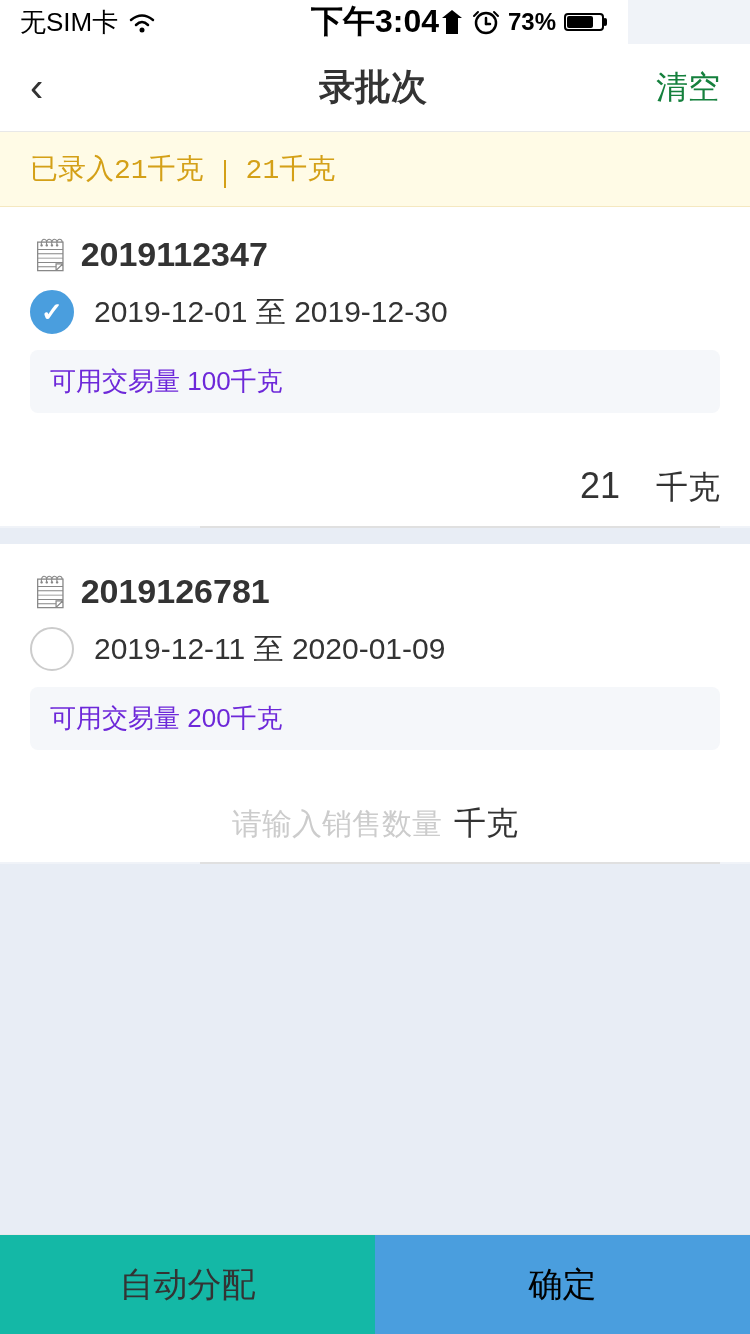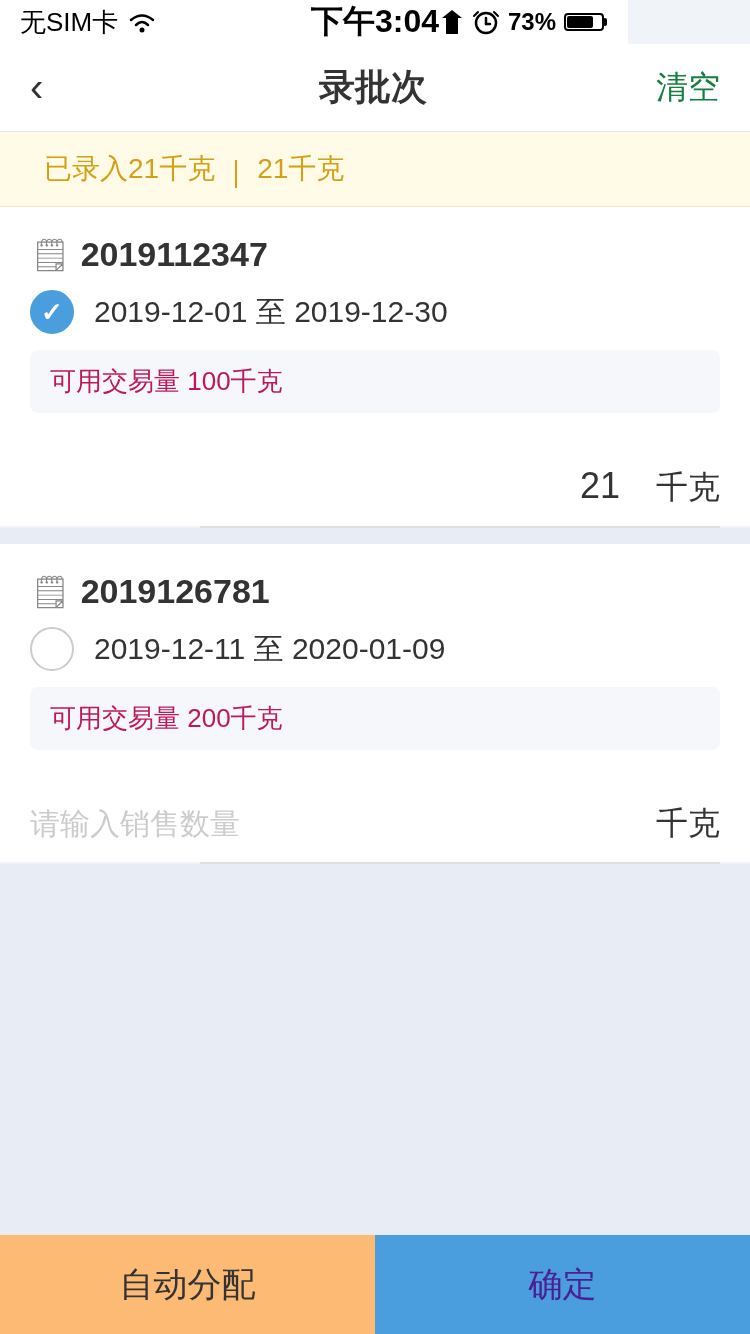--- a/index.html
+++ b/index.html
@@ -71,25 +71,26 @@
     }
     .nav-action {
       font-size: 32px;
       color: #15803d;
       cursor: pointer;
     }
 
     
     .info-banner {
       background: #fffbe6;
-      padding: 18px 44px;
+      padding: 18px 30px;
       display: flex;
       align-items: flex-end;
       gap: 20px;
       border-bottom: 1px solid #f5e8c0;
+      font-family: Liberation Mono, monospace;
     }
     .info-banner-text {
       font-size: 28px;
       color: #d4a017;
     }
     .info-banner-divider {
       width: 2px;
       height: 28px;
       background: #d4a017;
     }
@@ -147,21 +148,21 @@
     }
     .item-avail-box {
       background: #f5f7fa;
       border-radius: 8px;
       padding: 14px 20px;
       margin-bottom: 16px;
       margin-left: 0;
     }
     .item-avail-text {
       font-size: 26px;
-      color: #be185d;
+      color: #6d28d9;
     }
 
     
     .quantity-row {
       display: flex;
       align-items: baseline;
       justify-content: flex-end;
       padding: 16px 30px 16px 30px;
       background: #fff;
       gap: 12px;
@@ -184,21 +185,21 @@
     
     .section-divider {
       height: 16px;
       background: #e8edf5;
     }
 
     
     .input-row {
       display: flex;
       align-items: baseline;
-      justify-content: space-between;
+      justify-content: center;
       padding: 16px 30px;
       background: #fff;
       gap: 12px;
     }
     .input-placeholder {
       font-size: 30px;
       color: #ccc;
     }
     .input-unit {
       font-size: 32px;
@@ -227,31 +228,31 @@
       background: #fff;
       border-top: 1px solid #e8e8e8;
     }
     .bottom-btn-auto {
       flex: 1;
       display: flex;
       align-items: center;
       justify-content: center;
       font-size: 34px;
       color: #333;
-      background: #fdba74;
+      background: #14b8a6;
       border: none;
       cursor: pointer;
     }
     .bottom-btn-confirm {
       flex: 1;
       display: flex;
       align-items: center;
       justify-content: center;
       font-size: 34px;
-      color: #4c1d95;
+      color: #000000;
       background: #4a9ede;
       border: none;
       cursor: pointer;
     }
 
     .page-content {
       display: flex;
       flex-direction: column;
       min-height: calc(1334px - 44px);
     }

